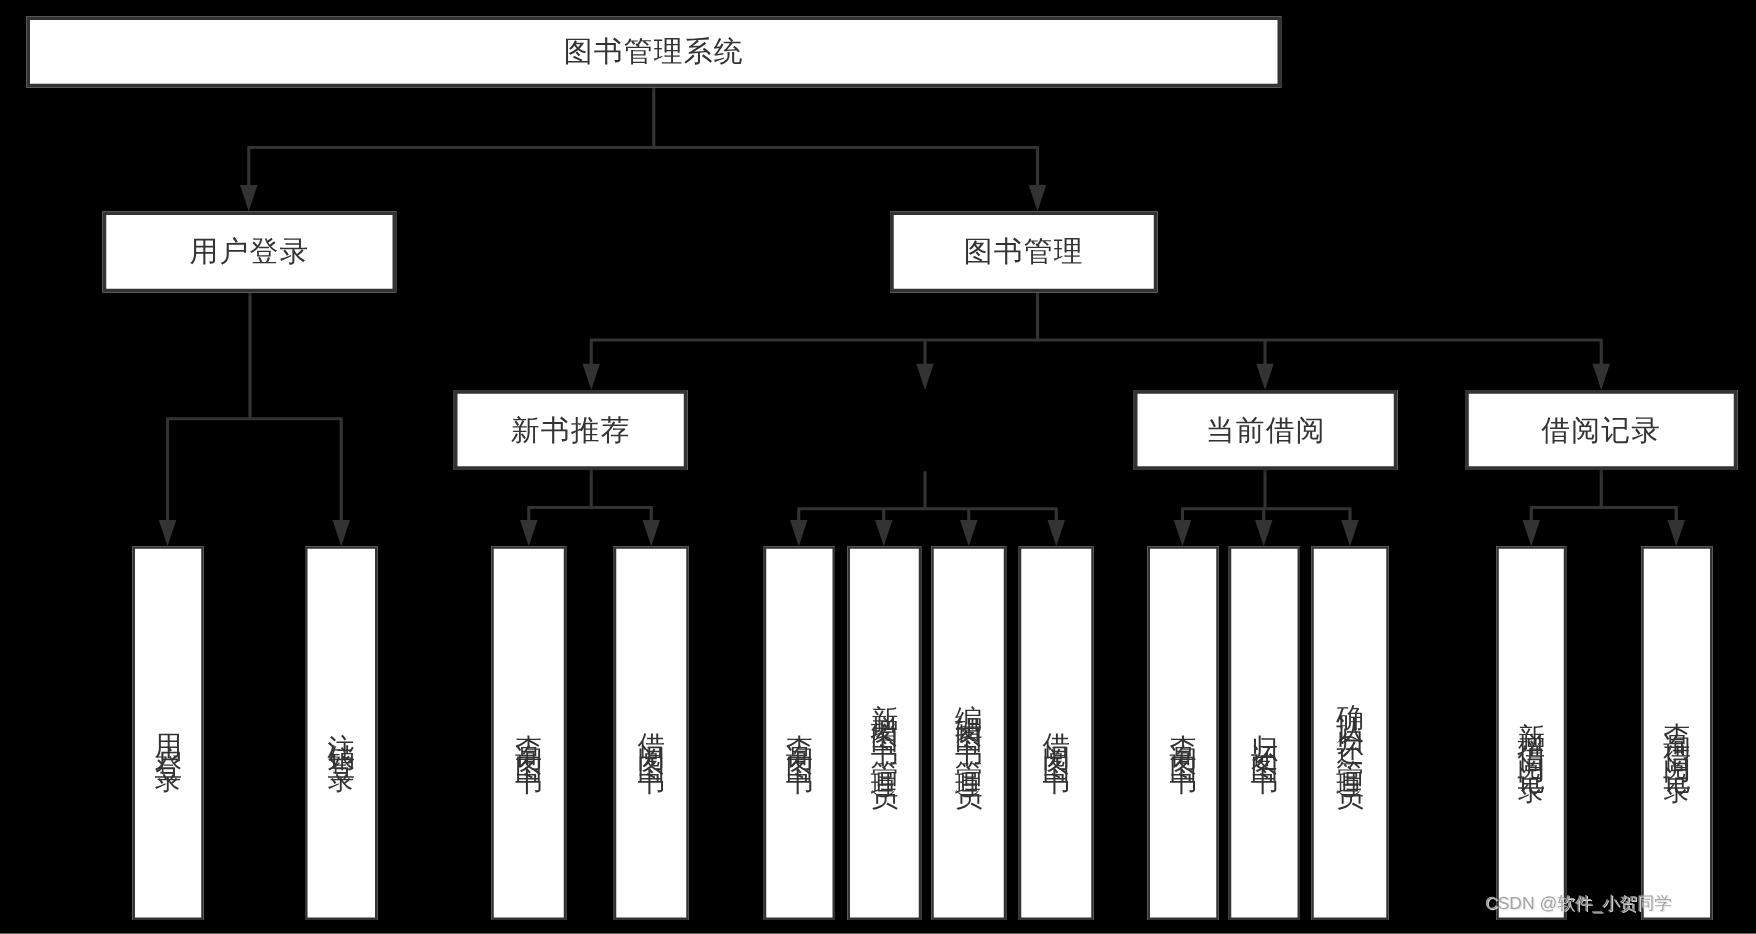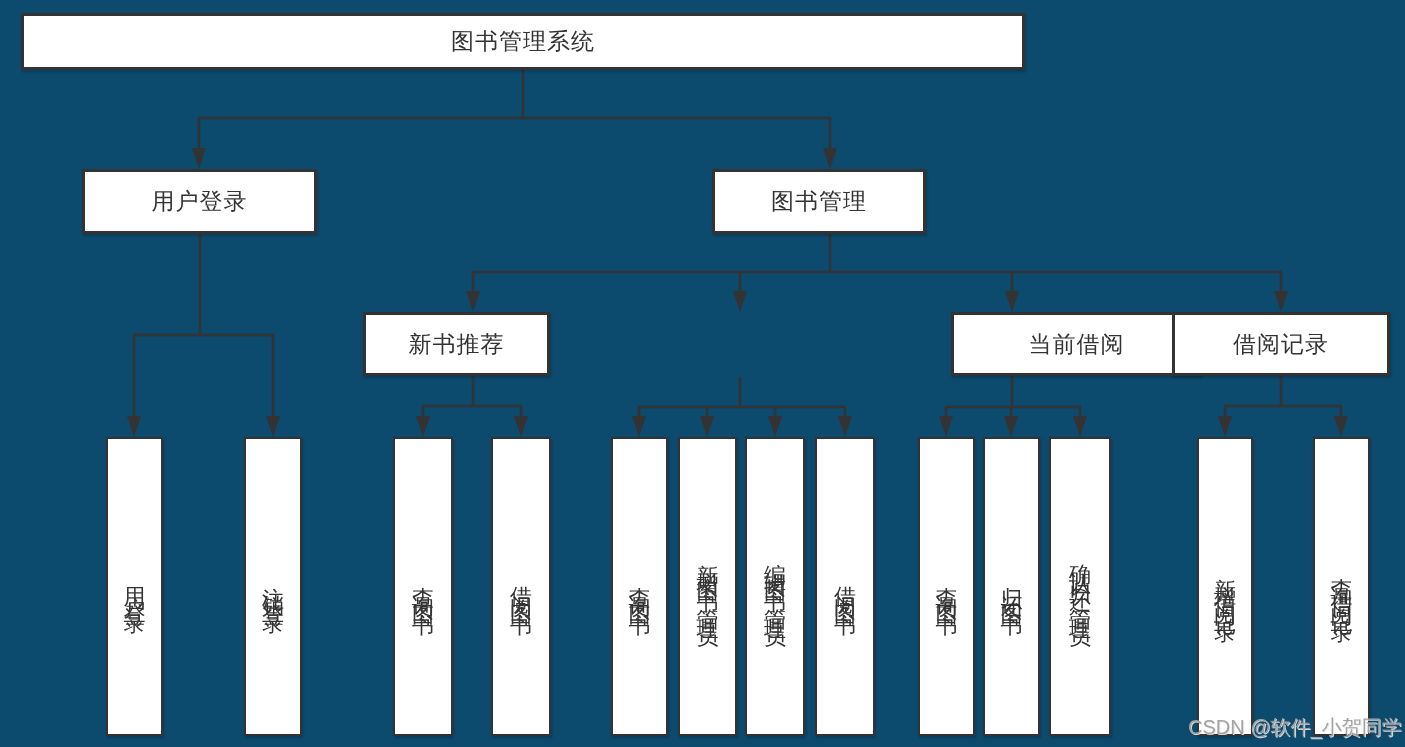--- a/index.html
+++ b/index.html
@@ -1,20 +1,20 @@
 <!DOCTYPE html>
 <html><head>
 <meta charset="utf-8">
 <style>
   html, body { margin: 0; padding: 0; background: #ffffff; }
   .canvas {
     position: relative;
     width: 1405px;
     height: 747px;
-    background: #0c4a6e;
+    background: #000000;
     font-family: "Liberation Sans", sans-serif;
     overflow: hidden;
   }
   .connectors {
     position: absolute;
     left: 0; top: 0;
     width: 1405px; height: 747px;
     pointer-events: none;
   }
   .box {
@@ -38,21 +38,21 @@
     writing-mode: vertical-rl;
     text-orientation: mixed;
     font-size: 22px;
     letter-spacing: 9px;
     line-height: 1;
   }
   .watermark {
     position: absolute;
     left: 1188px;
     top: 714px;
-    font-size: 20px;
+    font-size: 14px;
     color: #a3a3a3;
     white-space: nowrap;
     text-shadow: 1px 1px 0 rgba(230,230,230,0.9);
     z-index: 5;
   }
   svg line { stroke: #333333; stroke-width: 2.5; }
   svg polygon { fill: #333333; }
 </style>
 </head>
 <body>
@@ -142,21 +142,21 @@
   <div class="box h" style="left:82px;top:169px;width:235px;height:65px">
     <span class="lbl">用户登录</span>
   </div>
   <div class="box h" style="left:712px;top:169px;width:214px;height:65px">
     <span class="lbl">图书管理</span>
   </div>
 
   <div class="box h" style="left:363px;top:312px;width:187px;height:64px">
     <span class="lbl">新书推荐</span>
   </div>
-  <div class="box h" style="left:951px;top:312px;width:251px;height:64px">
+  <div class="box h" style="left:907px;top:312px;width:211px;height:64px">
     <span class="lbl">当前借阅</span>
   </div>
   <div class="box h" style="left:1172px;top:312px;width:218px;height:64px">
     <span class="lbl">借阅记录</span>
   </div>
 
   <div class="box v" style="left:106px;top:437px;width:57px;height:299px">
     <span class="lbl">用户登录</span>
   </div>
   <div class="box v" style="left:244px;top:437px;width:58px;height:299px">

